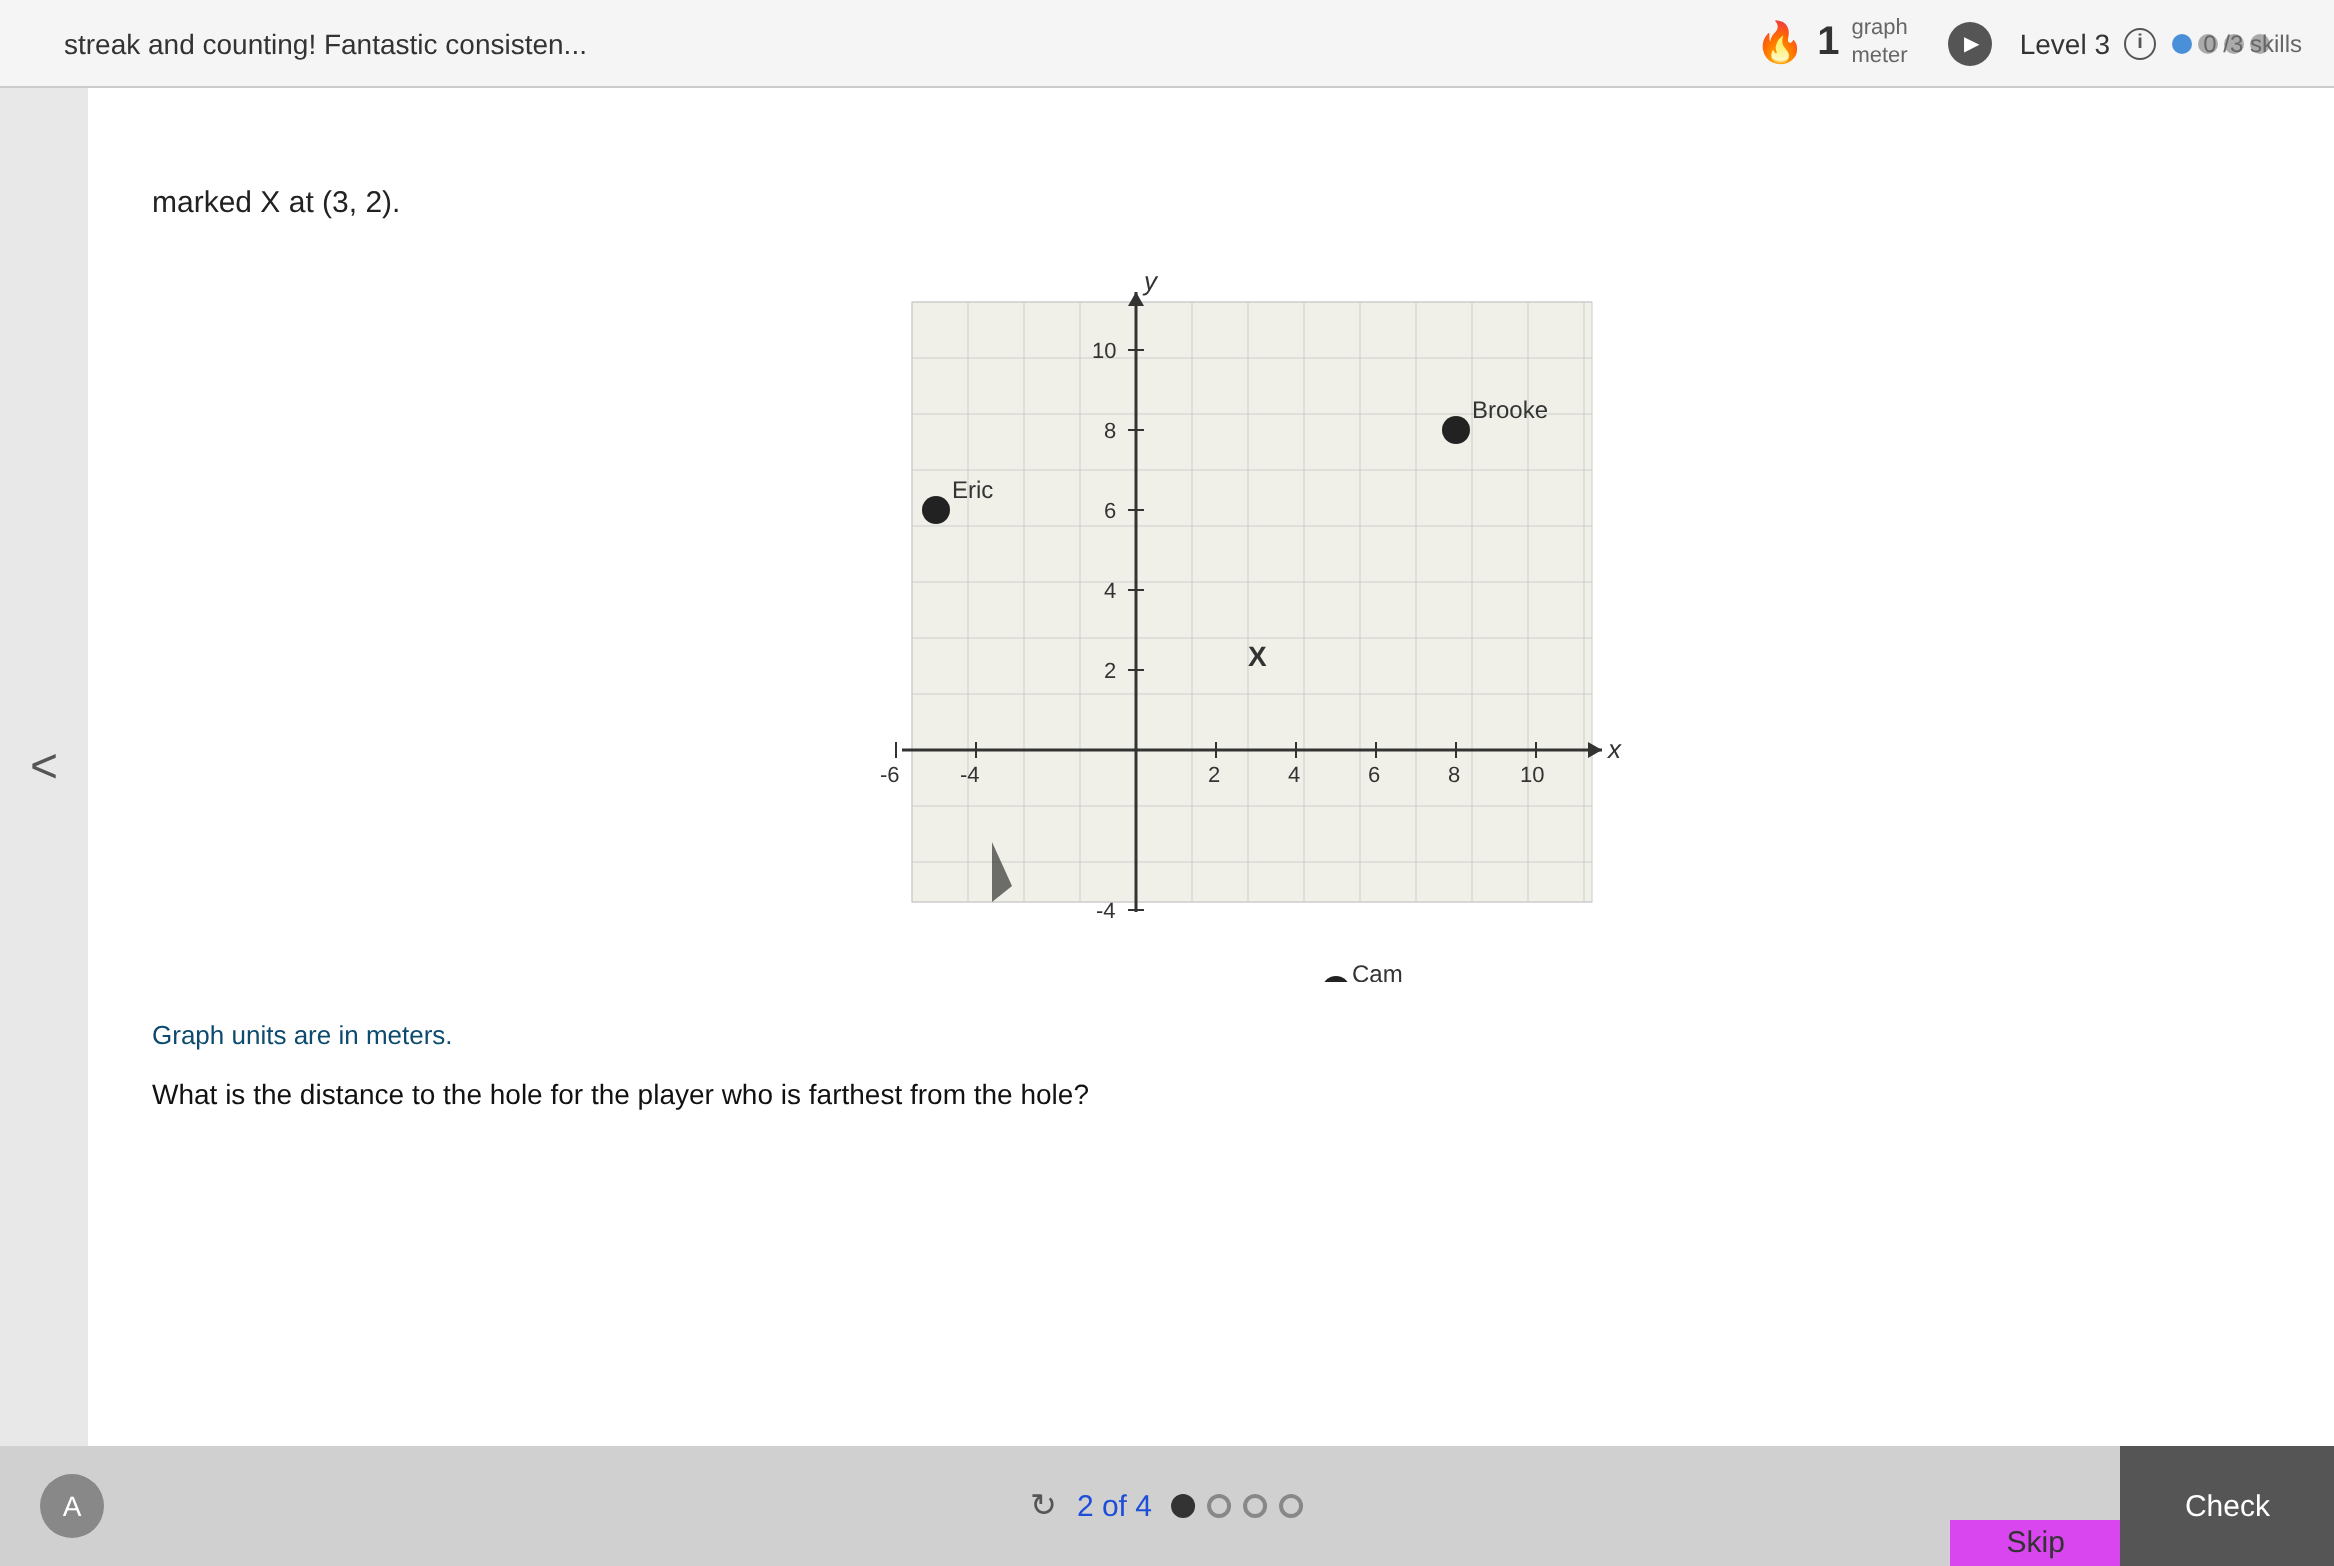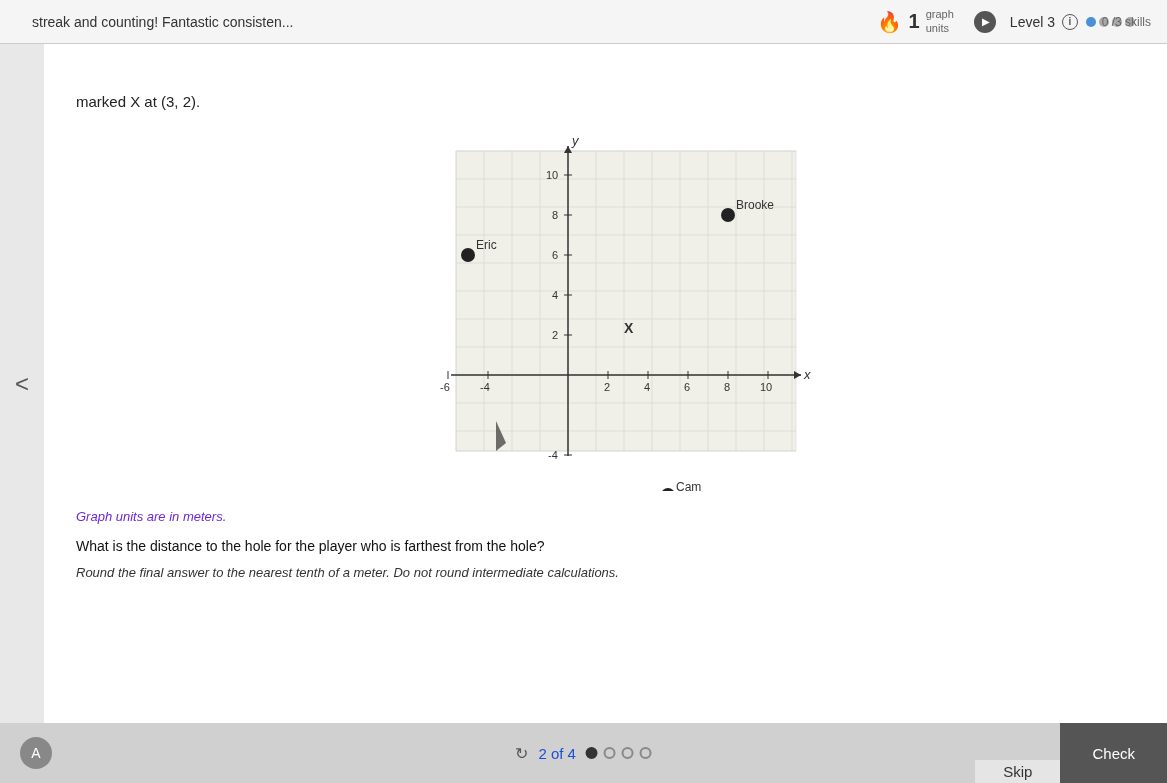--- a/index.html
+++ b/index.html
@@ -139,23 +139,22 @@
       margin-bottom: 14px;
     }
 
     .graph-svg-container {
       position: relative;
     }
 
     
     .graph-units {
       font-size: 13px;
-      color: #6d28d9;
+      color: #0c4a6e;
       margin-bottom: 12px;
-      font-style: italic;
     }
     .bottom-question {
       font-size: 14px;
       color: #111;
       font-weight: normal;
       line-height: 1.5;
       margin-bottom: 6px;
       max-width: 680px;
     }
     .bottom-note {
@@ -219,21 +218,21 @@
     .pdot.empty { background: transparent; }
 
     .bottom-right {
       position: absolute;
       right: 0;
       display: flex;
       height: 100%;
     }
     .skip-btn {
       padding: 0 28px;
-      background: #e5e5e5;
+      background: #d946ef;
       border: none;
       font-size: 15px;
       color: #333;
       cursor: pointer;
       font-weight: 500;
       margin-top: 37px;
     }
     .check-btn {
       padding: 0 32px;
       background: #555;
@@ -261,21 +260,21 @@
 </head>
 <body>
 
 <div class="top-bar">
   <span class="streak-text">streak and counting! Fantastic consisten...</span>
   <div class="streak-badge">
     <span class="flame-icon">🔥</span>
     <span class="streak-count">1</span>
     <span class="streak-label">
       <span>graph</span><br>
-      <span>units</span>
+      <span>meter</span>
     </span>
   </div>
   <div class="play-btn"></div>
   <div class="level-section">
     <span class="level-text">
       <span>Level 3</span>
       <span class="info-icon">i</span>
     </span>
     <div class="level-dots">
       <div class="dot filled"></div>
@@ -392,21 +391,20 @@
 
           <text x="228" y="202" font-size="14" fill="#333" font-weight="bold">X</text>
 
           <polygon points="100,290 100,320 110,312" fill="#333" opacity="0.7"></polygon>
         </svg>
       </div>
     </div>
 
     <div class="graph-units">Graph units are in meters.</div>
     <div class="bottom-question">What is the distance to the hole for the player who is farthest from the hole?</div>
-    <div class="bottom-note">Round the final answer to the nearest tenth of a meter. Do not round intermediate calculations.</div>
   </div>
 </div>
 
 <div class="bottom-bar">
   <div class="avatar-circle">A</div>
 
   <div class="progress-section">
     <span class="refresh-icon">↻</span>
     <span class="progress-text">2 of 4</span>
     <div class="progress-dots">

